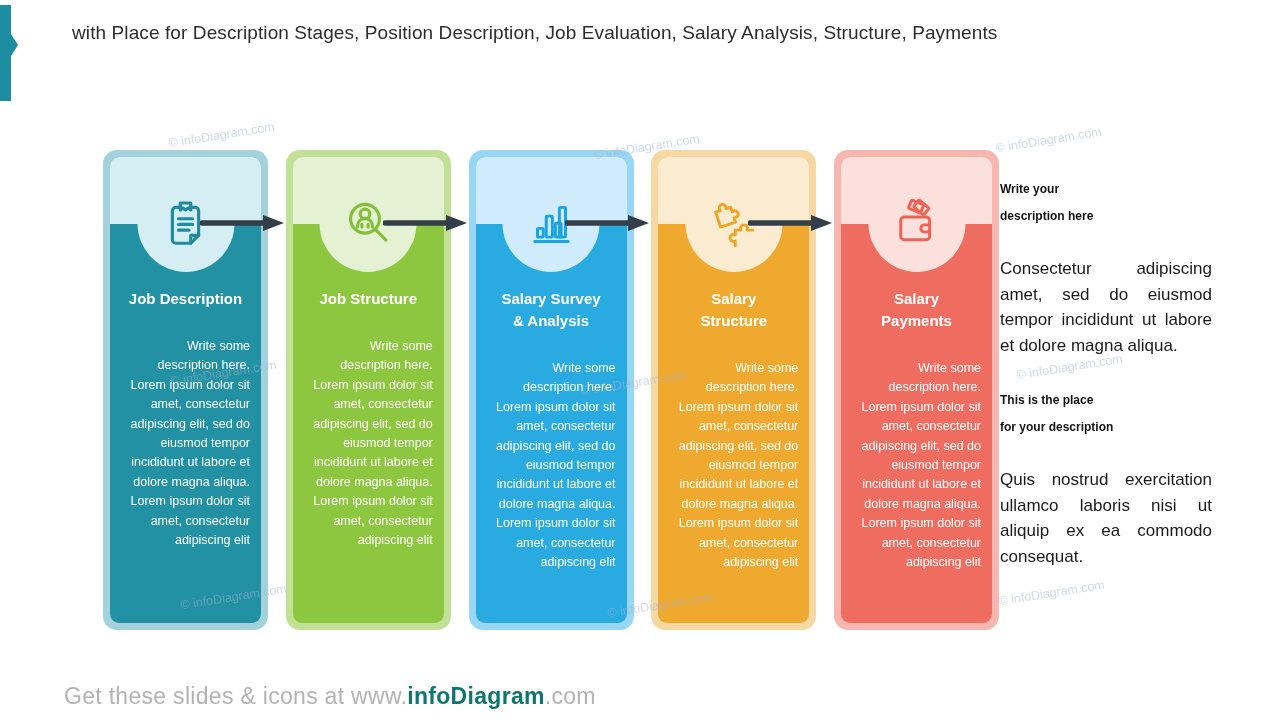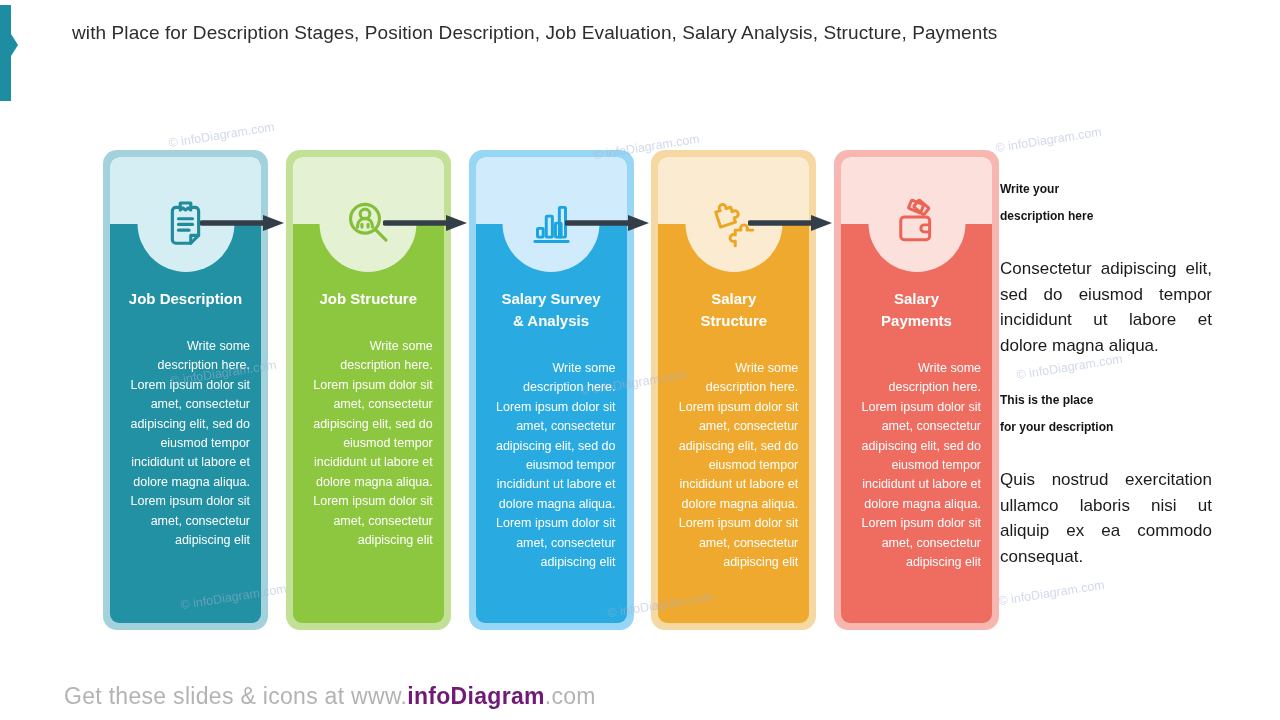--- a/index.html
+++ b/index.html
@@ -73,21 +73,21 @@
     margin:26px 0 0 0; font-size:17px; line-height:25.5px; color:#1a1a1a;
     text-align:justify;
   }
   .panel-section + .panel-section { margin-top:29px; }
 
   
   .footer {
     position:absolute; left:64px; top:683px;
     font-size:23px; color:#b3b3b3; font-weight:300; letter-spacing:0.3px;
   }
-  .footer b { font-weight:bold; color:#701a75; }
+  .footer b { font-weight:bold; color:#0f766e; }
 
   
   .wm {
     position:absolute; font-size:12.5px; color:rgba(165,180,212,0.5);
     transform:rotate(-9deg); white-space:nowrap; pointer-events:none;
   }
   .wm1 { left:168px; top:128px; }  .wm2 { left:593px; top:140px; }
   .wm3 { left:995px; top:133px; }  .wm4 { left:170px; top:366px; }
   .wm5 { left:580px; top:376px; }  .wm6 { left:1016px; top:360px; }
   .wm7 { left:180px; top:590px; }  .wm8 { left:607px; top:598px; }
@@ -220,21 +220,21 @@
 </svg>
 <svg class="arrow arrow-4" width="85" height="18" viewBox="0 0 85 18">
   <line x1="2" y1="9" x2="64" y2="9" stroke-width="5.5" stroke-linecap="round"></line>
   <polygon points="63,1 84,9 63,17"></polygon>
 </svg>
 
 <div class="side-panel">
   <div class="panel-section">
     <h2 class="panel-heading">Write your
 description here</h2>
-    <p class="panel-body">Consectetur adipiscing elit, sed do eiusmod tempor incididunt ut labore et dolore magna aliqua.</p>
+    <p class="panel-body">Consectetur adipiscing amet, sed do eiusmod tempor incididunt ut labore et dolore magna aliqua.</p>
   </div>
   <div class="panel-section">
     <h2 class="panel-heading">This is the place
 for your description</h2>
     <p class="panel-body">Quis nostrud exercitation ullamco laboris nisi ut aliquip ex ea commodo consequat.</p>
   </div>
 </div>
 
 <div class="footer"><span>Get these slides &amp; icons at www.</span><b>infoDiagram</b><span>.com</span></div>
 

